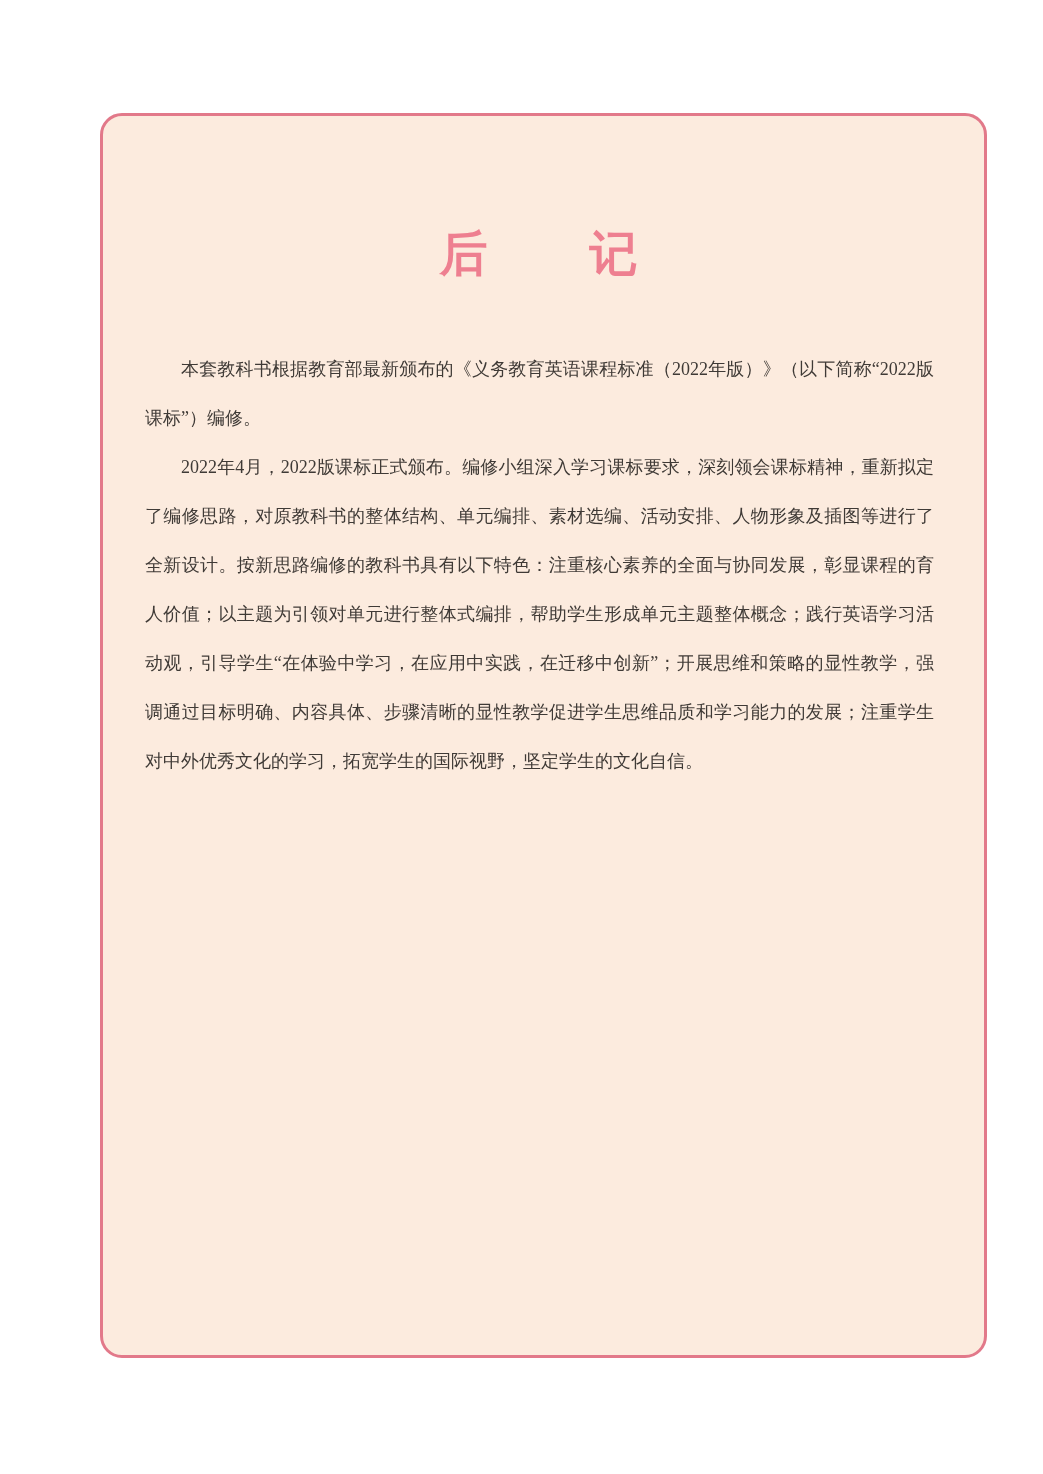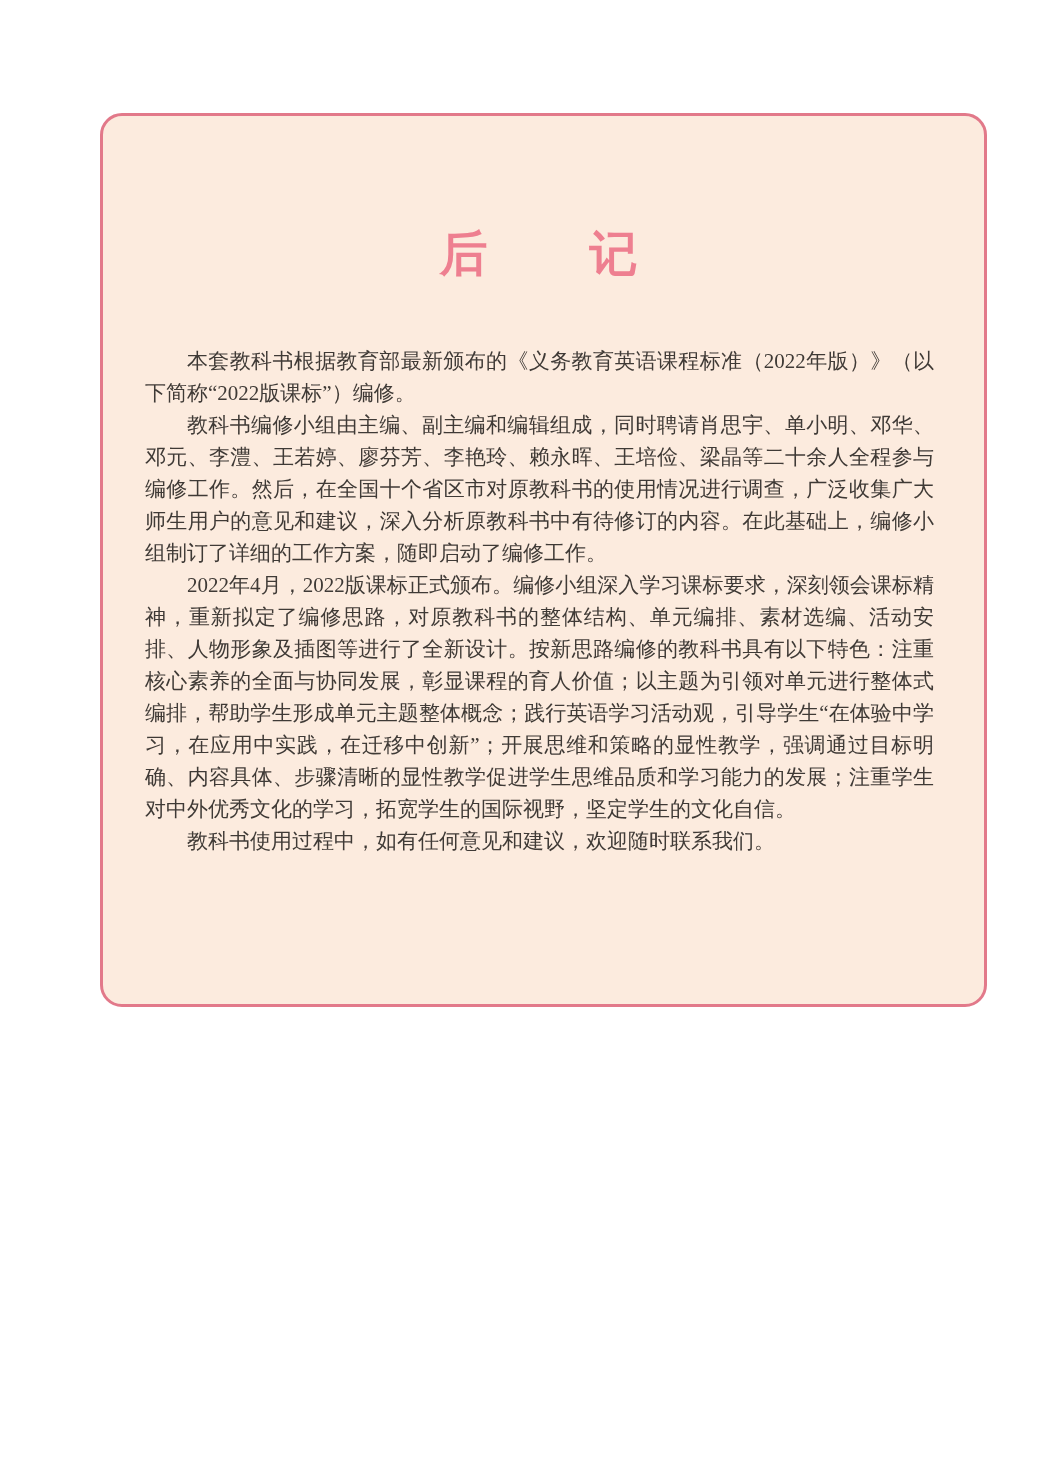--- a/index.html
+++ b/index.html
@@ -8,51 +8,49 @@
     background: #ffffff;
     width: 1043px;
     height: 1474px;
     font-family: "Liberation Serif", "DejaVu Serif", serif;
   }
   .panel {
     position: absolute;
     left: 100px;
     top: 113px;
     width: 887px;
-    height: 894px;
+    height: 1245px;
     box-sizing: border-box;
     background: #fcebde;
     border: 3px solid #e2798a;
     border-radius: 22px;
     padding: 110px 50px 0 42px;
   }
   .title {
     margin: 0 0 64px 0;
     text-align: center;
     font-size: 48px;
     font-weight: bold;
     line-height: 1.15;
     color: #ee7f90;
     letter-spacing: 2px;
   }
   .body-text {
     color: #3f3a36;
-    font-size: 21px;
-    line-height: 32px;
+    font-size: 18px;
+    line-height: 49px;
     text-align: justify;
   }
   .para {
     margin: 0;
     text-indent: 2em;
   }
 </style>
 </head>
 <body>
 
 <div class="panel">
   <h1 class="title">后　　记</h1>
   <div class="body-text">
     <p class="para">本套教科书根据教育部最新颁布的《义务教育英语课程标准（2022年版）》（以下简称“2022版课标”）编修。</p>
-    <p class="para">教科书编修小组由主编、副主编和编辑组成，同时聘请肖思宇、单小明、邓华、邓元、李澧、王若婷、廖芬芳、李艳玲、赖永晖、王培俭、梁晶等二十余人全程参与编修工作。然后，在全国十个省区市对原教科书的使用情况进行调查，广泛收集广大师生用户的意见和建议，深入分析原教科书中有待修订的内容。在此基础上，编修小组制订了详细的工作方案，随即启动了编修工作。</p>
     <p class="para">2022年4月，2022版课标正式颁布。编修小组深入学习课标要求，深刻领会课标精神，重新拟定了编修思路，对原教科书的整体结构、单元编排、素材选编、活动安排、人物形象及插图等进行了全新设计。按新思路编修的教科书具有以下特色：注重核心素养的全面与协同发展，彰显课程的育人价值；以主题为引领对单元进行整体式编排，帮助学生形成单元主题整体概念；践行英语学习活动观，引导学生“在体验中学习，在应用中实践，在迁移中创新”；开展思维和策略的显性教学，强调通过目标明确、内容具体、步骤清晰的显性教学促进学生思维品质和学习能力的发展；注重学生对中外优秀文化的学习，拓宽学生的国际视野，坚定学生的文化自信。</p>
-    <p class="para">教科书使用过程中，如有任何意见和建议，欢迎随时联系我们。</p>
   </div>
 </div>
 
 </body></html>

